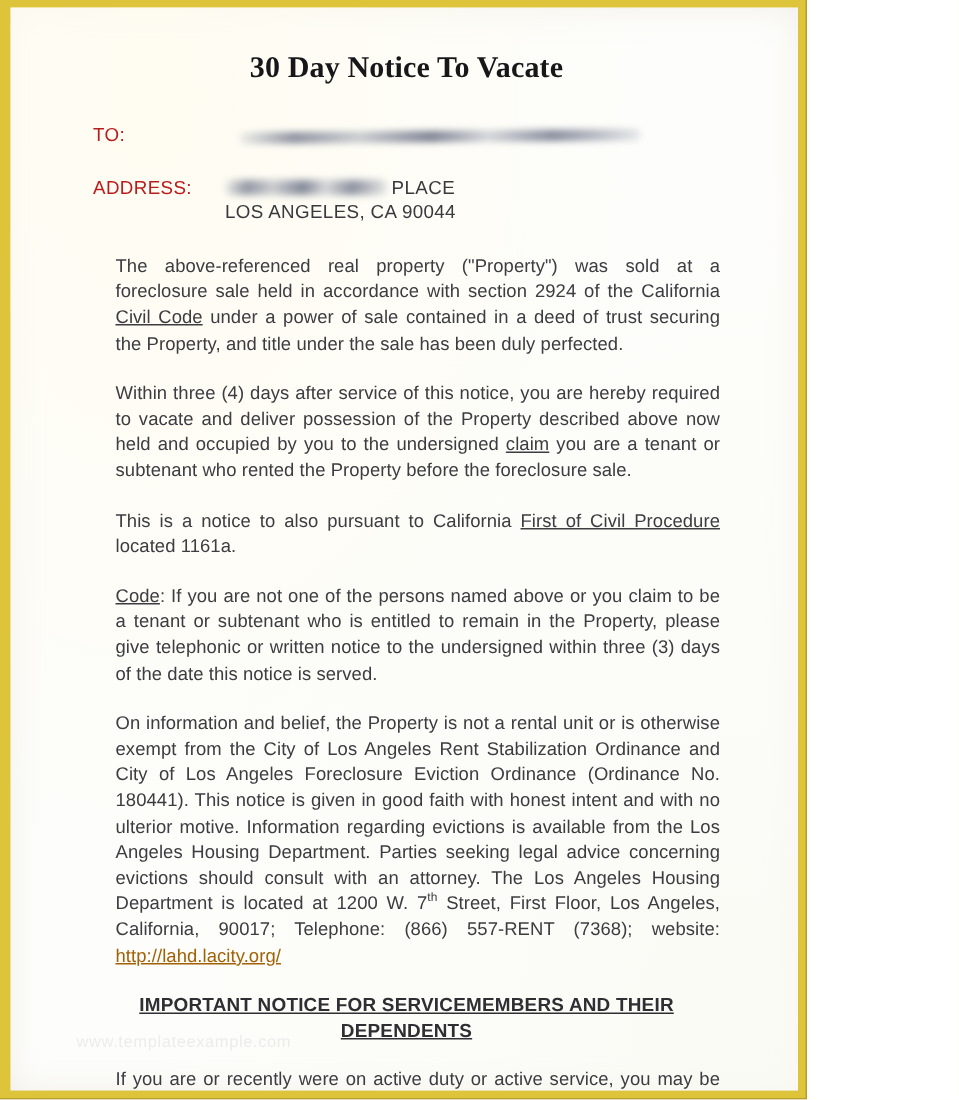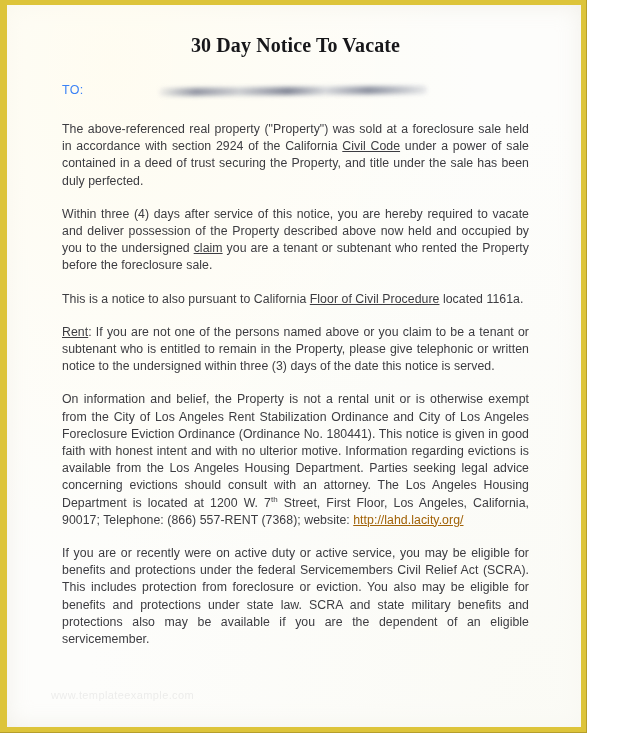--- a/index.html
+++ b/index.html
@@ -10,21 +10,21 @@
     width: 639px;
     height: 733px;
     background: #ffffff;
     font-family: "Liberation Sans", sans-serif;
     overflow: hidden;
   }
 
   
   .page-frame {
     position: relative;
-    width: 587px;
+    width: 538px;
     height: 733px;
     box-sizing: border-box;
     background: #ddc43a;
     padding: 5px 6px 6px 7px;
   }
   .page-frame::after {
     
     content: "";
     position: absolute;
     left: 0; top: 0; right: 0; bottom: 0;
@@ -76,21 +76,21 @@
     letter-spacing: .25px;
   }
   .field-row {
     display: flex;
     align-items: flex-start;
     min-height: 17px;
   }
   .field-label {
     width: 88px;
     flex: 0 0 88px;
-    color: #3b82f6;
+    color: #b91c1c;
   }
   .field-value {
     flex: 1 1 auto;
     position: relative;
   }
 
   
   .redaction {
     display: inline-block;
     vertical-align: middle;
@@ -132,21 +132,21 @@
   
   .body-copy {
     margin-top: 21px;
     font-size: 12.3px;
     line-height: 17.2px;
     color: #3c3c41;
     text-align: justify;
     letter-spacing: .05px;
   }
   .body-copy p {
-    margin: 0 0 16px 0;
+    margin: 0 0 16px 15px;
   }
   .u { text-decoration: underline; }
   .u-link { text-decoration: underline; color: #a16207; }
   sup.ord {
     font-size: 8px;
     vertical-align: super;
     line-height: 0;
   }
 
   .section-heading {
@@ -184,35 +184,45 @@
 
       <div class="recipient-block">
 
         <div class="field-row">
           <div class="field-label">TO:</div>
           <div class="field-value">
             <span class="redaction redaction-to"></span>
           </div>
         </div>
 
+        <div class="field-row" style="margin-top:18px;">
+          <div class="field-label">ADDRESS:</div>
+          <div class="field-value">
+            <div class="addr-line1">
+              <span class="redaction redaction-addr"></span><span>PLACE</span>
+            </div>
+            <div class="addr-city">LOS ANGELES, CA 90044</div>
+          </div>
+        </div>
 
       </div>
 
       <div class="body-copy">
 
         <p><span>The above-referenced real property ("Property") was sold at a foreclosure sale held in accordance with section 2924 of the California </span><span class="u">Civil Code</span><span> under a power of sale contained in a deed of trust securing the Property, and title under the sale has been duly perfected.</span></p>
 
         <p><span>Within three (4) days after service of this notice, you are hereby required to vacate and deliver possession of the Property described above now held and occupied by you to the undersigned </span><span class="u">claim</span><span> you are a tenant or subtenant who rented the Property before the foreclosure sale.</span></p>
 
-        <p><span>This is a notice to also pursuant to California </span><span class="u">Floor of Civil Procedure</span><span> located 1161a.</span></p>
-
-        <p><span class="u">Rent</span><span>: If you are not one of the persons named above or you claim to be a tenant or subtenant who is entitled to remain in the Property, please give telephonic or written notice to the undersigned within three (3) days of the date this notice is served.</span></p>
+        <p><span>This is a notice to also pursuant to California </span><span class="u">First of Civil Procedure</span><span> located 1161a.</span></p>
+
+        <p><span class="u">Code</span><span>: If you are not one of the persons named above or you claim to be a tenant or subtenant who is entitled to remain in the Property, please give telephonic or written notice to the undersigned within three (3) days of the date this notice is served.</span></p>
 
         <p><span>On information and belief, the Property is not a rental unit or is otherwise exempt from the City of Los Angeles Rent Stabilization Ordinance and City of Los Angeles Foreclosure Eviction Ordinance (Ordinance No. 180441). This notice is given in good faith with honest intent and with no ulterior motive. Information regarding evictions is available from the Los Angeles Housing Department. Parties seeking legal advice concerning evictions should consult with an attorney. The Los Angeles Housing Department is located at 1200 W. 7</span><sup class="ord">th</sup><span> Street, First Floor, Los Angeles, California, 90017; Telephone: (866) 557-RENT (7368); website: </span><span class="u-link">http://lahd.lacity.org/</span></p>
 
+        <div class="section-heading">IMPORTANT NOTICE FOR SERVICEMEMBERS AND THEIR DEPENDENTS</div>
 
         <p>If you are or recently were on active duty or active service, you may be eligible for benefits and protections under the federal Servicemembers Civil Relief Act (SCRA). This includes protection from foreclosure or eviction. You also may be eligible for benefits and protections under state law. SCRA and state military benefits and protections also may be available if you are the dependent of an eligible servicemember.</p>
 
       </div>
     </div>
 
     <div class="watermark">www.templateexample.com</div>
   </div>
 </div>
 

